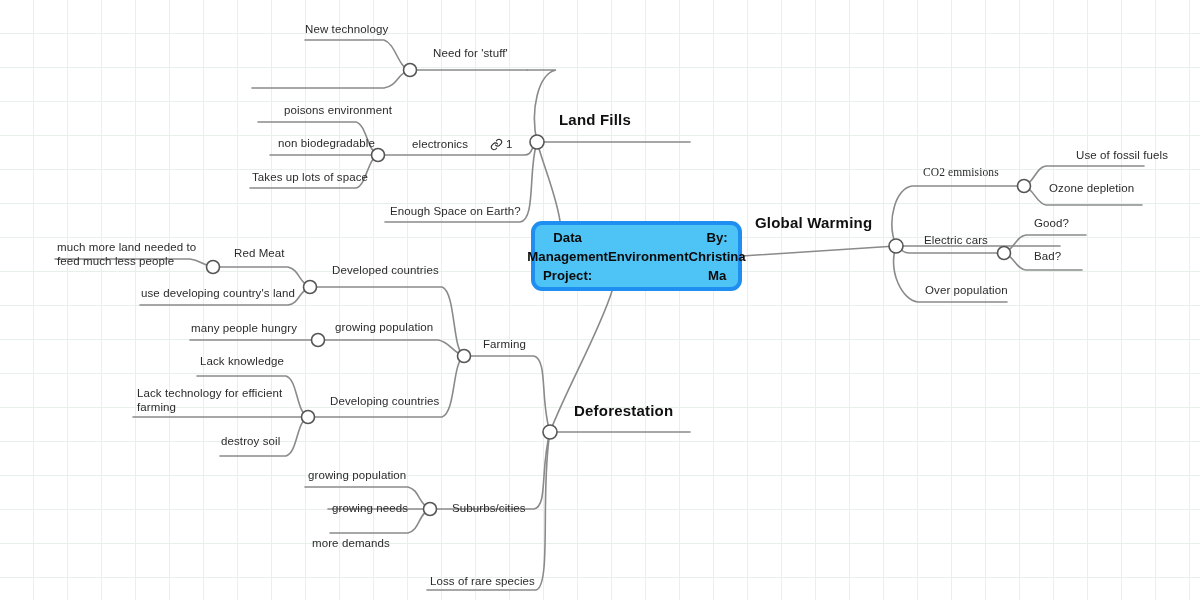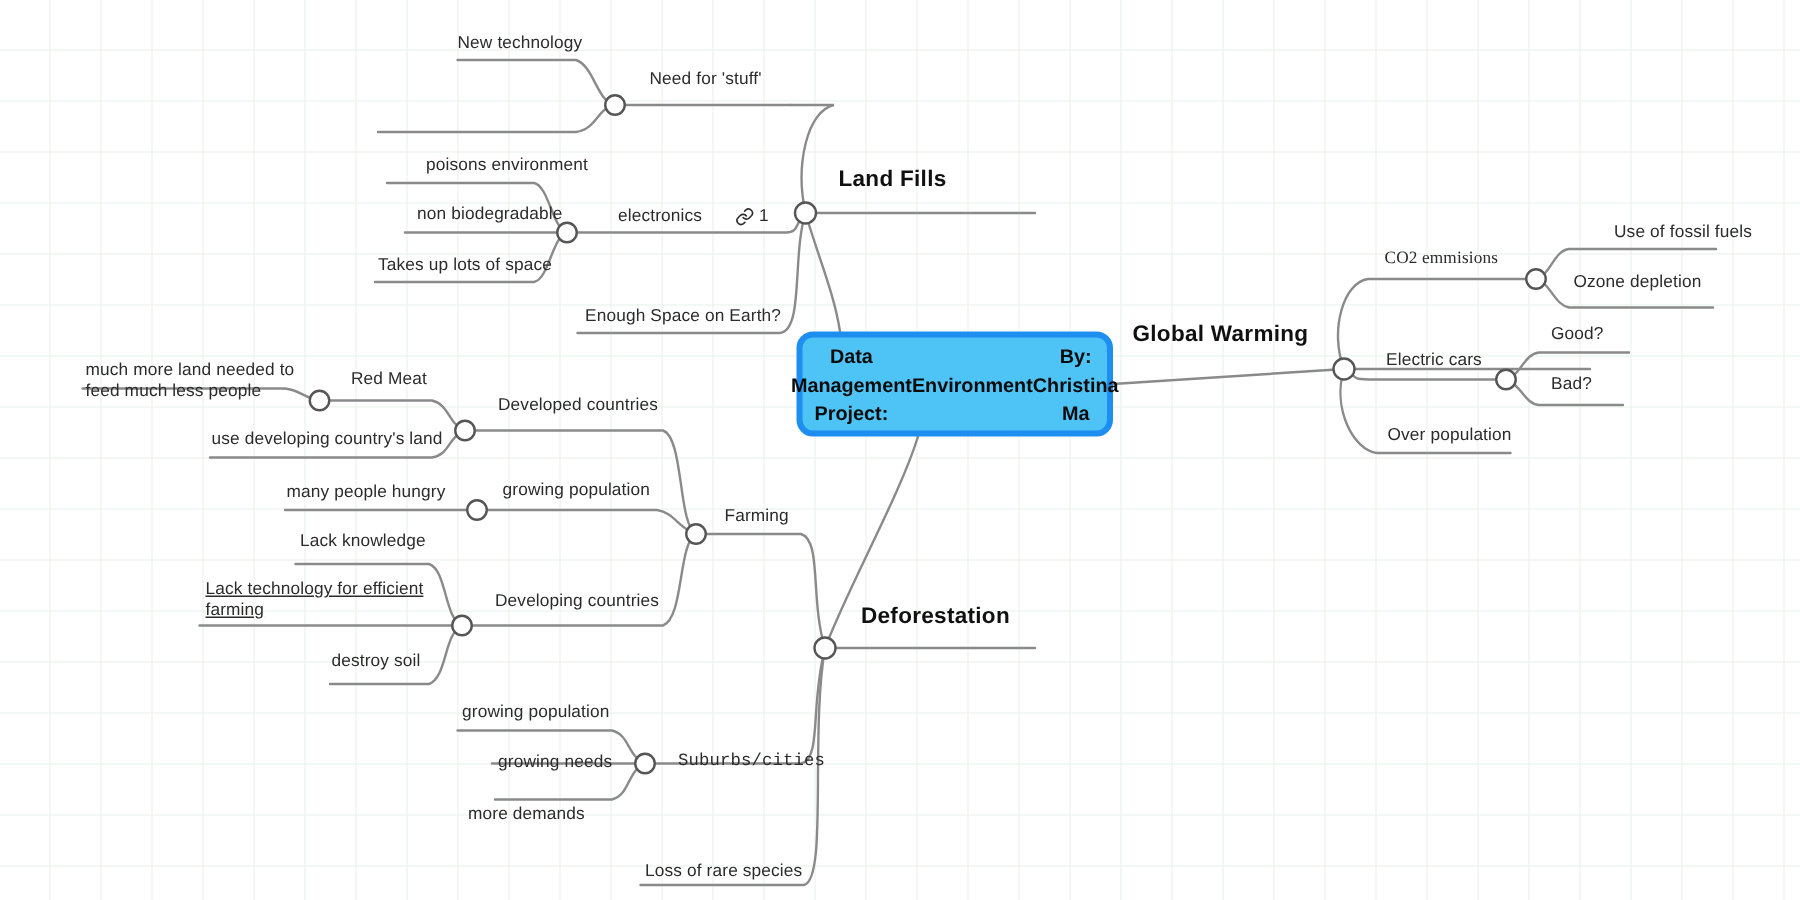--- a/index.html
+++ b/index.html
@@ -231,26 +231,26 @@
   <div class="lbl" style="left:141px; top:286px;">use developing country's land</div>
 
   <div class="lbl" style="left:335px; top:320px;">growing population</div>
 
   <div class="lbl" style="left:191px; top:321px;">many people hungry</div>
 
   <div class="lbl" style="left:330px; top:394px;">Developing countries</div>
 
   <div class="lbl" style="left:200px; top:354px;">Lack knowledge</div>
 
-  <div class="lbl" style="left:137px; top:386px;text-decoration:underline;">Lack technology for efficient
+  <div class="lbl" style="left:137px; top:386px;">Lack technology for efficient
 farming</div>
 
   <div class="lbl" style="left:221px; top:434px;">destroy soil</div>
 
-  <div class="lbl" style="left:452px; top:501px;font-family:Liberation Mono, monospace;">Suburbs/cities</div>
+  <div class="lbl" style="left:452px; top:501px;">Suburbs/cities</div>
 
   <div class="lbl" style="left:308px; top:468px;">growing population</div>
 
   <div class="lbl" style="left:332px; top:501px;">growing needs</div>
 
   <div class="lbl" style="left:312px; top:536px;">more demands</div>
 
   <div class="lbl" style="left:430px; top:574px;">Loss of rare species</div>
 
 </div>

